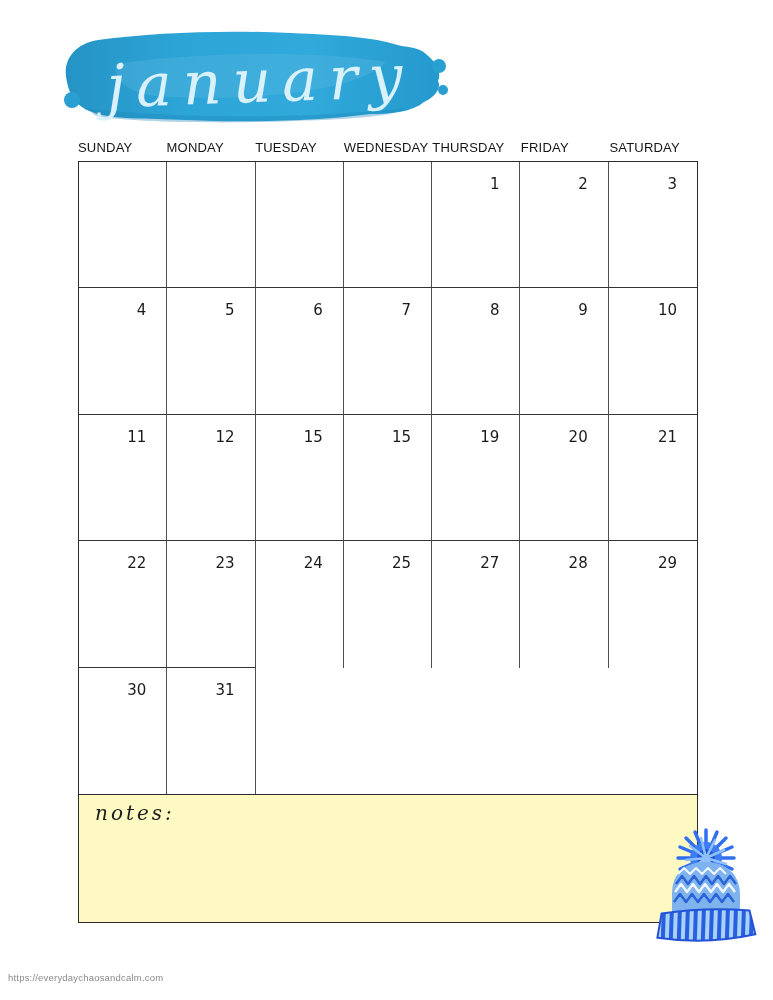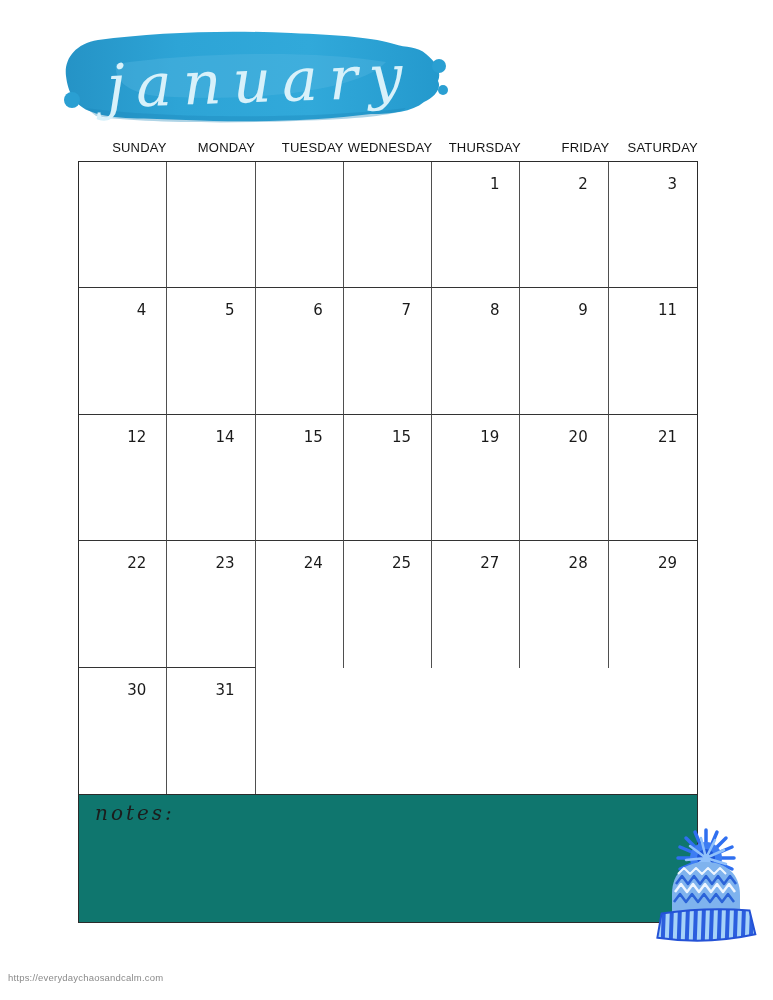--- a/index.html
+++ b/index.html
@@ -18,21 +18,21 @@
     font-style:italic;
     font-weight:400;
   }
 
   
   .day-headers{
     position:absolute;left:78px;top:140px;width:620px;
     display:grid;grid-template-columns:repeat(7,1fr);
   }
   .day-header{
-    text-align:right;
+    text-align:left;
     font-size:13px;color:#141414;letter-spacing:.2px;
     padding-bottom:4px;
   }
 
   
   .grid{
     position:absolute;left:78px;top:161px;width:620px;height:634px;
     box-sizing:border-box;border:1.5px solid #2b2b2b;
     display:grid;grid-template-columns:repeat(7,1fr);grid-auto-rows:1fr;
     background:#fff;
@@ -49,21 +49,21 @@
   .date-num{
     font-family:"DejaVu Sans",sans-serif;
     font-size:15px;color:#1a1a1a;line-height:1;
   }
 
   
   .notes-box{
     position:absolute;left:78px;top:795px;width:620px;height:128px;
     box-sizing:border-box;
     border:1.5px solid #2b2b2b;border-top:none;
-    background:#0f766e;
+    background:#fef9c3;
   }
   .notes-label{
     display:inline-block;
     margin:6px 0 0 16px;
     font-family:"DejaVu Serif",serif;font-style:italic;
     font-size:20px;letter-spacing:3px;color:#1c1c1c;
   }
 
   
   .hat{position:absolute;left:648px;top:828px;width:116px;height:122px;z-index:5;}
@@ -119,23 +119,23 @@
       <div class="cell"><span class="date-num"></span></div>
       <div class="cell"><span class="date-num">1</span></div>
       <div class="cell"><span class="date-num">2</span></div>
       <div class="cell"><span class="date-num">3</span></div>
       <div class="cell"><span class="date-num">4</span></div>
       <div class="cell"><span class="date-num">5</span></div>
       <div class="cell"><span class="date-num">6</span></div>
       <div class="cell"><span class="date-num">7</span></div>
       <div class="cell"><span class="date-num">8</span></div>
       <div class="cell"><span class="date-num">9</span></div>
+      <div class="cell"><span class="date-num">10</span></div>
       <div class="cell"><span class="date-num">11</span></div>
       <div class="cell"><span class="date-num">12</span></div>
-      <div class="cell"><span class="date-num">14</span></div>
       <div class="cell"><span class="date-num">15</span></div>
       <div class="cell"><span class="date-num">15</span></div>
       <div class="cell"><span class="date-num">19</span></div>
       <div class="cell"><span class="date-num">20</span></div>
       <div class="cell"><span class="date-num">21</span></div>
       <div class="cell"><span class="date-num">22</span></div>
       <div class="cell"><span class="date-num">23</span></div>
       <div class="cell"><span class="date-num">24</span></div>
       <div class="cell"><span class="date-num">25</span></div>
       <div class="cell"><span class="date-num">27</span></div>

